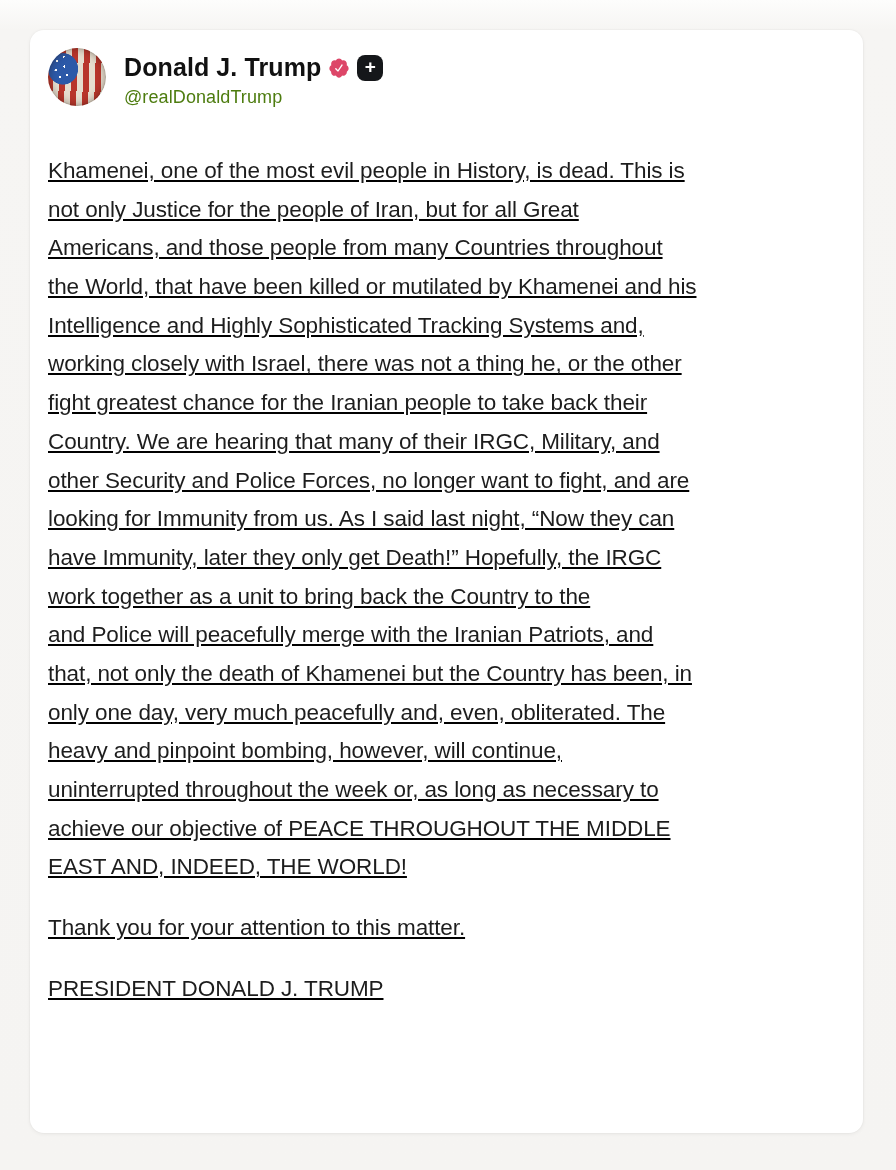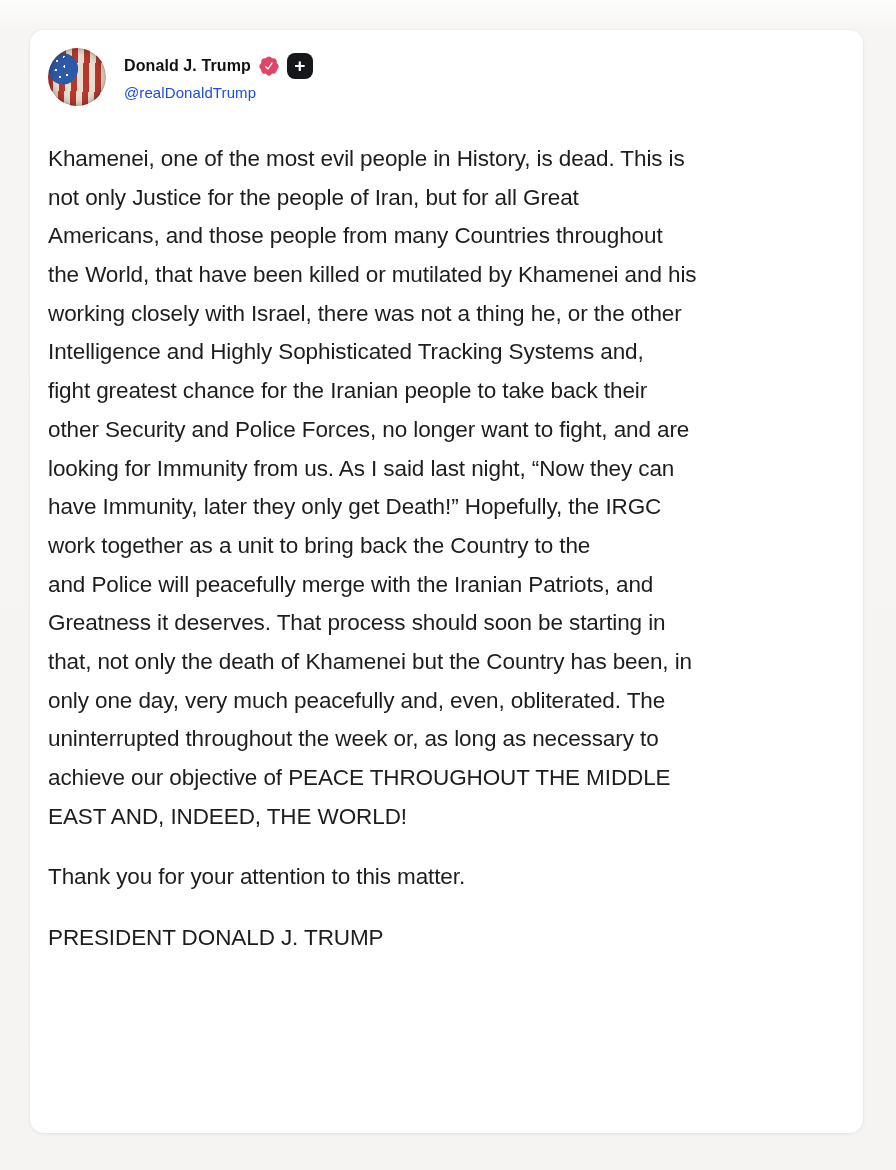--- a/index.html
+++ b/index.html
@@ -26,33 +26,33 @@
       radial-gradient(circle 1.6px at 13% 38%, #ffffff 70%, rgba(255,255,255,0) 72%),
       radial-gradient(circle 1.6px at 28% 32%, #ffffff 70%, rgba(255,255,255,0) 72%),
       radial-gradient(circle 1.6px at 20% 50%, #ffffff 70%, rgba(255,255,255,0) 72%),
       radial-gradient(circle 1.6px at 33% 46%, #ffffff 70%, rgba(255,255,255,0) 72%),
       radial-gradient(ellipse 42% 44% at 26% 36%, #2c59a8 60%, rgba(44,89,168,0) 63%),
       repeating-linear-gradient(92deg, #b8362c 0px, #b8362c 6px, #e6decf 6px, #e6decf 12px);
     box-shadow:inset 0 0 8px rgba(40,20,10,0.45), inset 0 0 0 1px rgba(0,0,0,0.08);
   }
   .id-block{margin-left:18px;padding-top:5px;}
   .name-row{display:flex;align-items:center;gap:7px;}
-  .name{font-size:16px;font-weight:bold;color:#111111;letter-spacing:0.1px;}
+  .name{font-size:25px;font-weight:bold;color:#111111;letter-spacing:0.1px;}
   .verified{width:22px;height:22px;display:inline-flex;}
   .verified svg{width:22px;height:22px;}
   .follow-badge{
     width:26px;height:26px;border-radius:8px;background:#15171a;
     display:inline-flex;align-items:center;justify-content:center;
   }
   .follow-badge .plus{
     color:#ffffff;font-size:19px;font-weight:bold;line-height:1;
     margin-top:-2px;
   }
-  .handle{font-size:15px;color:#1d4ed8;margin-top:5px;letter-spacing:0.1px;}
-  .body{margin-top:34px;}
+  .handle{font-size:18px;color:#4d7c0f;margin-top:5px;letter-spacing:0.1px;}
+  .body{margin-top:44px;text-decoration:underline;}
   .para + .para{margin-top:22px;}
   .line{
     font-size:22.5px;line-height:38.7px;height:38.7px;
     color:#1d1d1d;letter-spacing:-0.1px;white-space:nowrap;
   }
 </style>
 </head>
 <body>
 
 <article class="card">
@@ -73,31 +73,32 @@
       <div class="handle">@realDonaldTrump</div>
     </div>
   </header>
 
   <div class="body">
     <div class="para">
         <div class="line">Khamenei, one of the most evil people in History, is dead. This is</div>
         <div class="line">not only Justice for the people of Iran, but for all Great</div>
         <div class="line">Americans, and those people from many Countries throughout</div>
         <div class="line">the World, that have been killed or mutilated by Khamenei and his</div>
+        <div class="line">Intelligence and Highly Sophisticated Tracking Systems and,</div>
         <div class="line">working closely with Israel, there was not a thing he, or the other</div>
-        <div class="line">Intelligence and Highly Sophisticated Tracking Systems and,</div>
         <div class="line">fight greatest chance for the Iranian people to take back their</div>
+        <div class="line">Country. We are hearing that many of their IRGC, Military, and</div>
         <div class="line">other Security and Police Forces, no longer want to fight, and are</div>
         <div class="line">looking for Immunity from us. As I said last night, “Now they can</div>
         <div class="line">have Immunity, later they only get Death!” Hopefully, the IRGC</div>
         <div class="line">work together as a unit to bring back the Country to the</div>
         <div class="line">and Police will peacefully merge with the Iranian Patriots, and</div>
-        <div class="line">Greatness it deserves. That process should soon be starting in</div>
         <div class="line">that, not only the death of Khamenei but the Country has been, in</div>
         <div class="line">only one day, very much peacefully and, even, obliterated. The</div>
+        <div class="line">heavy and pinpoint bombing, however, will continue,</div>
         <div class="line">uninterrupted throughout the week or, as long as necessary to</div>
         <div class="line">achieve our objective of PEACE THROUGHOUT THE MIDDLE</div>
         <div class="line">EAST AND, INDEED, THE WORLD!</div>
       </div>
     <div class="para">
         <div class="line">Thank you for your attention to this matter.</div>
       </div>
     <div class="para">
         <div class="line">PRESIDENT DONALD J. TRUMP</div>
       </div>

